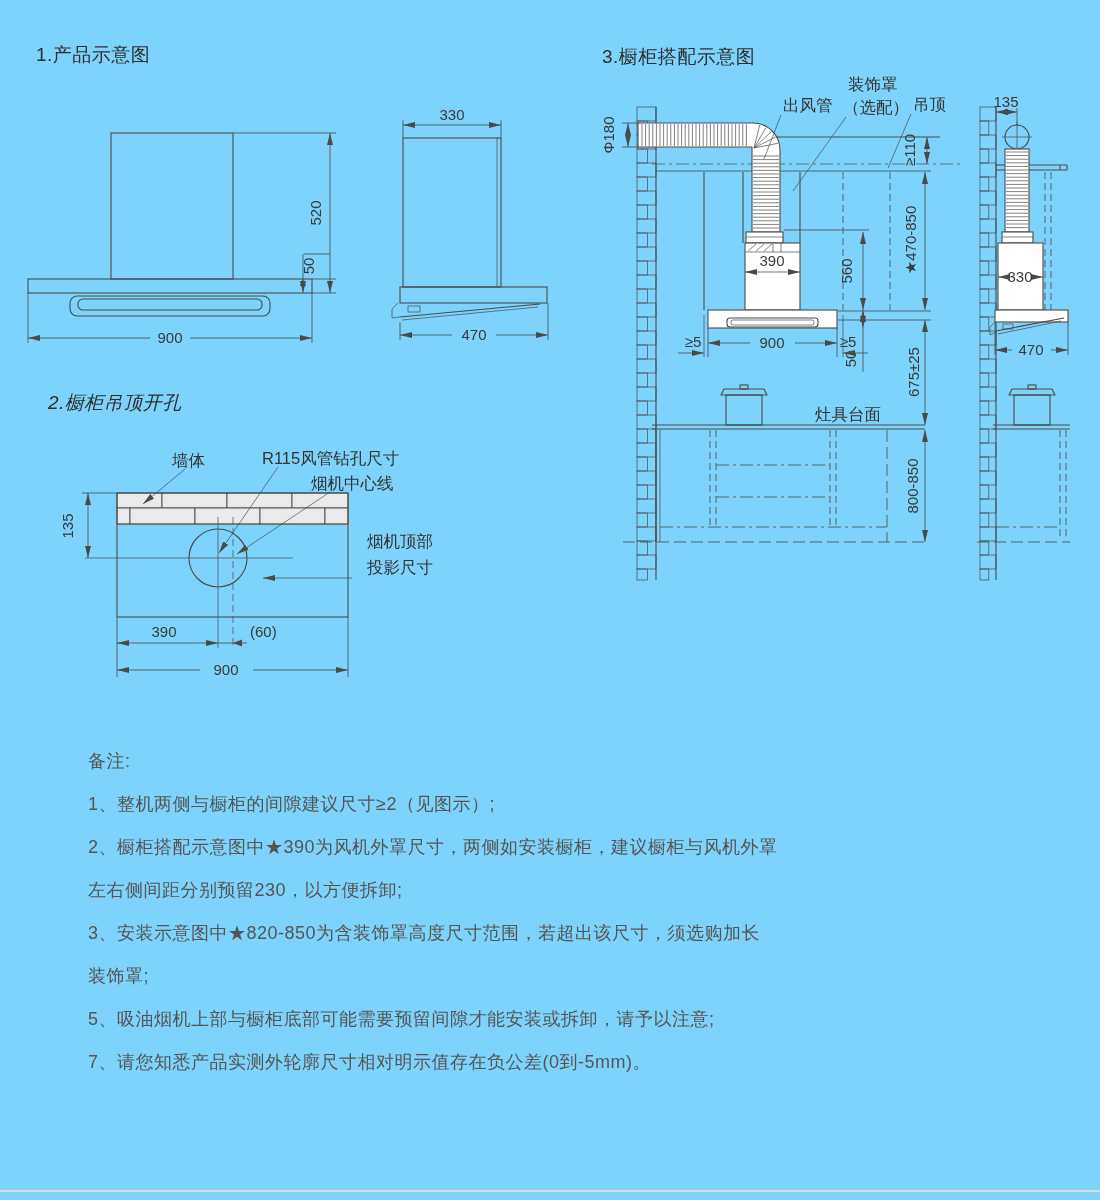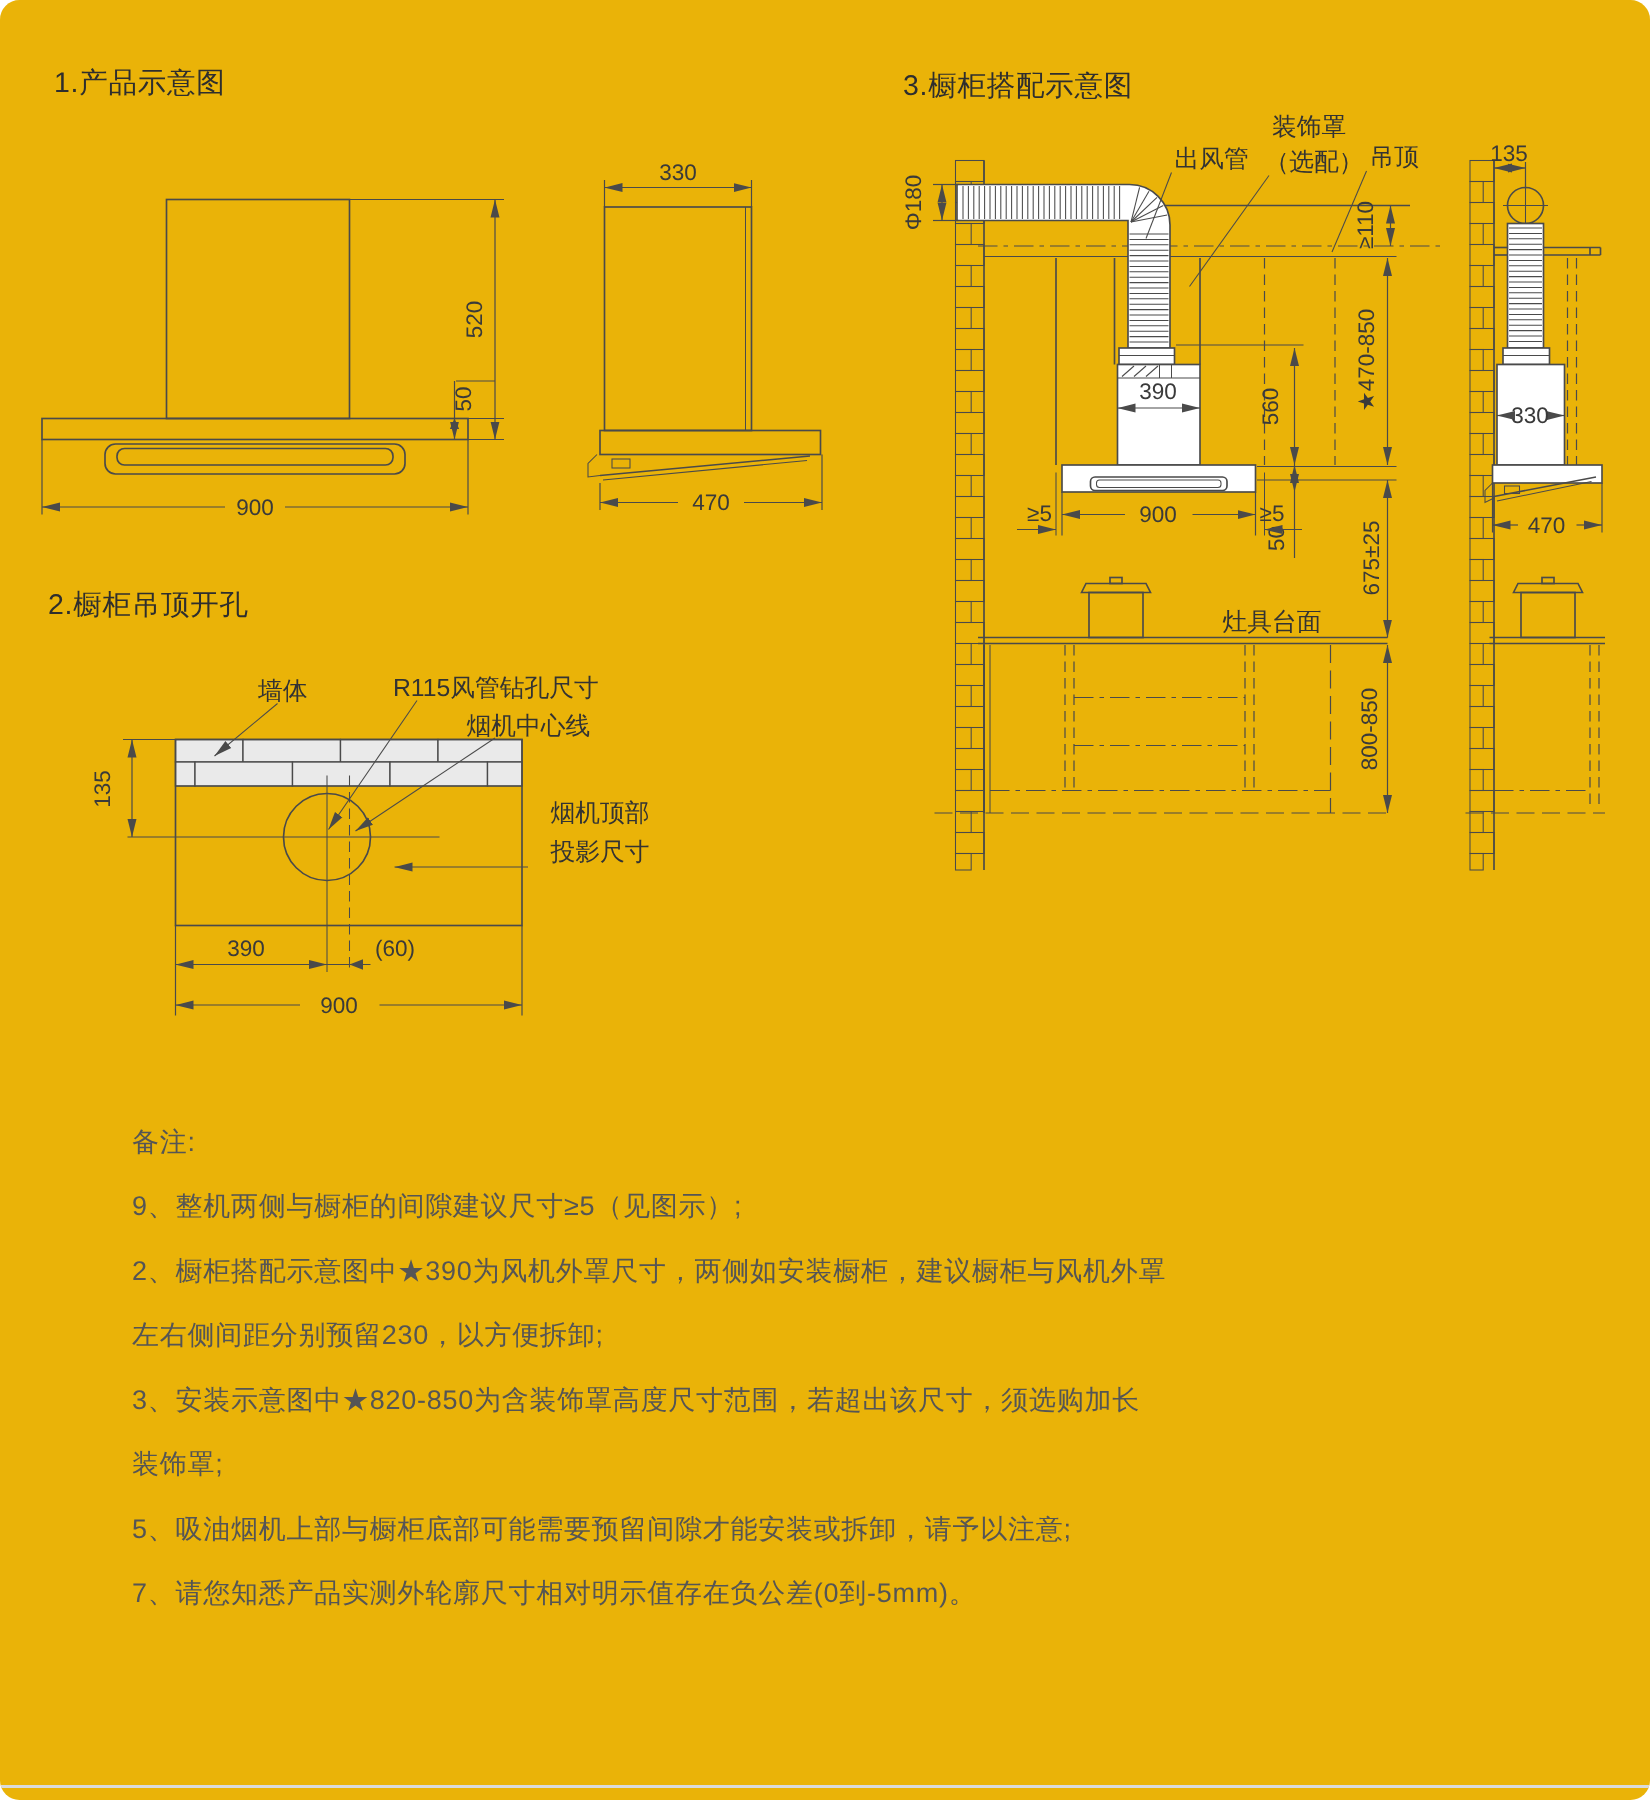--- a/index.html
+++ b/index.html
@@ -1,21 +1,21 @@
 <!DOCTYPE html>
 <html><head>
 <meta charset="utf-8">
 <style>
   html,body{margin:0;padding:0;background:#fff;}
-  #page{position:relative;width:1100px;height:1200px;background:#eab308;overflow:hidden;
-        font-family:"Liberation Sans",sans-serif;border-radius:13px;}
+  #page{position:relative;width:1100px;height:1200px;background:#7dd3fc;overflow:hidden;
+        font-family:"Liberation Sans",sans-serif;}
   #art{position:absolute;left:0;top:0;}
   .sec-title{position:absolute;font-size:19px;color:#2e2e2e;letter-spacing:0.5px;}
   #t1{left:36px;top:42px;}
-  #t2{left:32px;top:390px;}
+  #t2{left:48px;top:390px;font-style:italic;}
   #t3{left:602px;top:44px;}
   #notes{position:absolute;left:88px;top:740px;width:980px;color:#555;
          font-size:18px;line-height:43px;letter-spacing:0.5px;}
   .note-line{height:43px;white-space:nowrap;}
   #bottom-rule{position:absolute;left:0;top:1190px;width:1100px;height:2px;background:#dadada;}
   
   .o{stroke:#4a4a4a;fill:none;stroke-width:1.1;}
   .f{stroke:#4a4a4a;fill:#fff;stroke-width:1.1;}
   .d{stroke:#4a4a4a;fill:none;stroke-width:0.8;}
   .thin{stroke:#4a4a4a;fill:none;stroke-width:0.7;}
@@ -434,21 +434,21 @@
       <line x1="400" y1="322" x2="400" y2="340" class="d"></line>
       <line x1="548" y1="303" x2="548" y2="340" class="d"></line>
       <line x1="400" y1="335" x2="452" y2="335" class="d" marker-start="url(#ar)"></line>
       <line x1="496" y1="335" x2="548" y2="335" class="d" marker-end="url(#ar)"></line>
       <text class="dim" x="474" y="340" text-anchor="middle">470</text>
     </g>
   </svg>
 
   <div id="notes">
     <div class="note-line">备注:</div>
-    <div class="note-line">9、整机两侧与橱柜的间隙建议尺寸≥5（见图示）;</div>
+    <div class="note-line">1、整机两侧与橱柜的间隙建议尺寸≥2（见图示）;</div>
     <div class="note-line">2、橱柜搭配示意图中★390为风机外罩尺寸，两侧如安装橱柜，建议橱柜与风机外罩</div>
     <div class="note-line">左右侧间距分别预留230，以方便拆卸;</div>
     <div class="note-line">3、安装示意图中★820-850为含装饰罩高度尺寸范围，若超出该尺寸，须选购加长</div>
     <div class="note-line">装饰罩;</div>
     <div class="note-line">5、吸油烟机上部与橱柜底部可能需要预留间隙才能安装或拆卸，请予以注意;</div>
     <div class="note-line">7、请您知悉产品实测外轮廓尺寸相对明示值存在负公差(0到-5mm)。</div>
   </div>
 
   <div id="bottom-rule"></div>
 </div>

